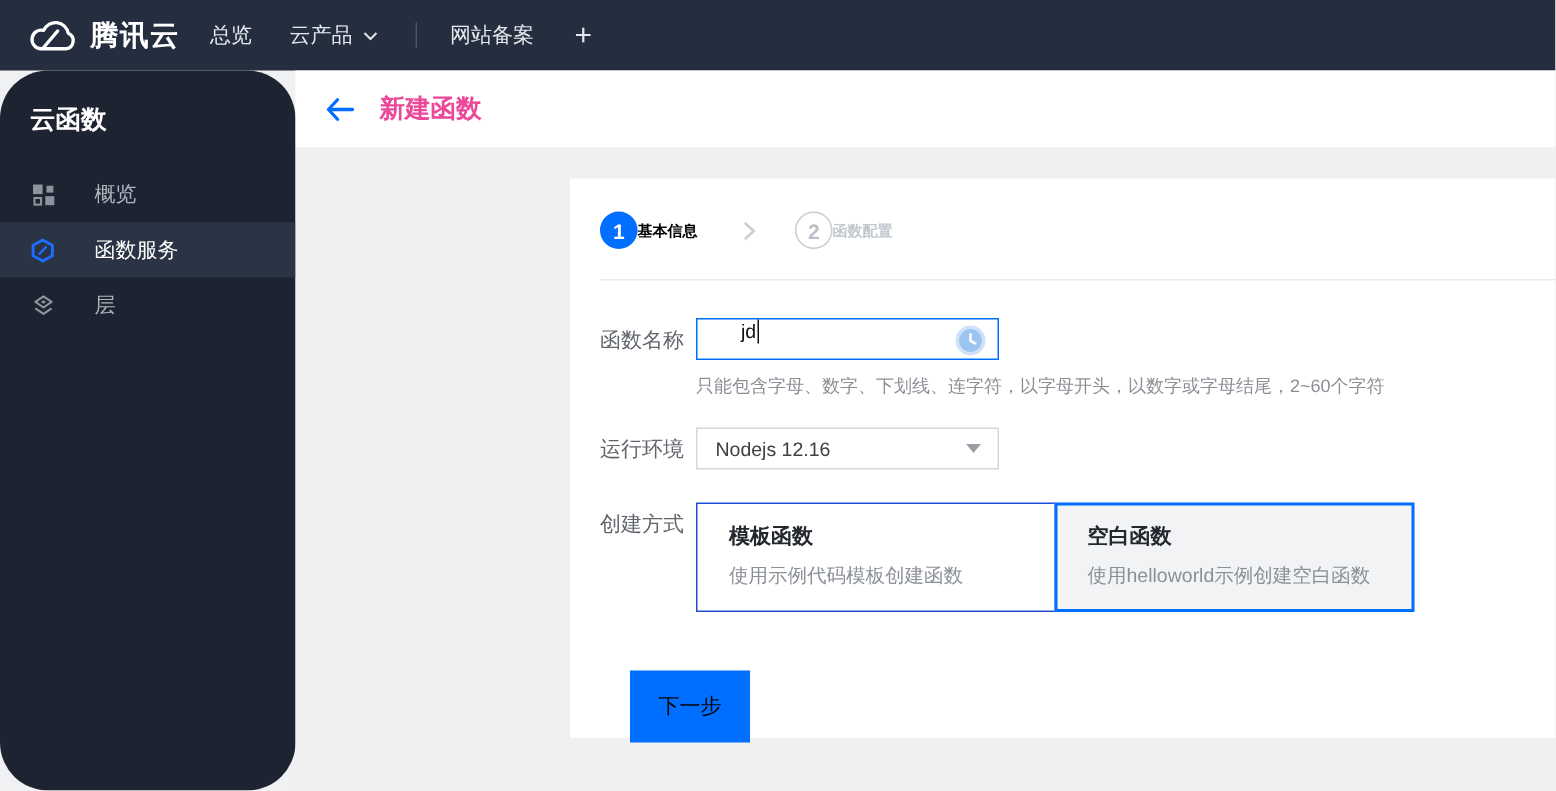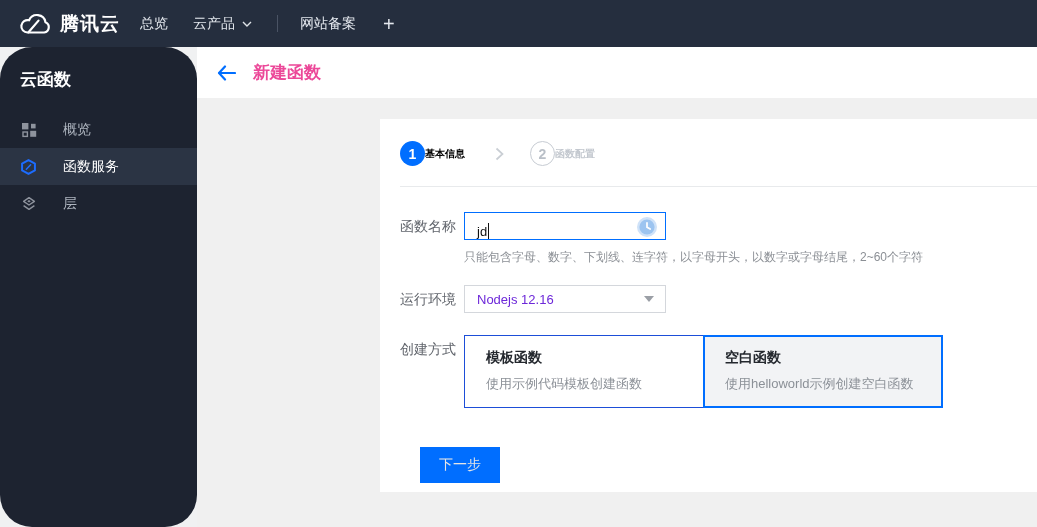--- a/index.html
+++ b/index.html
@@ -60,50 +60,50 @@
   
   .form { padding-left:20px; }
   .form-row { display:flex; align-items:flex-start; }
   .row-name    { margin-top:25px; }
   .row-runtime { margin-top:19px; }
   .row-method  { margin-top:22px; }
   .form-label { flex:0 0 64px; width:64px; font-size:14px; color:#61656c; padding-top:6px; }
 
   .name-input {
     position:relative; width:202px; height:28px; background:#ffffff;
-    border:1px solid #006eff; display:flex; align-items:flex-end; padding-left:12px; cursor:text;
+    border:1px solid #006eff; display:flex; align-items:flex-start; padding-left:29px; cursor:text;
   }
   .name-input-value { font-size:13px; color:#111; }
   .text-caret { width:1px; height:16px; background:#111; margin-left:1px; }
   .clock-icon { position:absolute; right:7px; top:3px; }
 
   .field-help { font-size:12px; color:#8b8f95; margin-top:9px; white-space:nowrap; }
 
   .select-box {
     width:202px; height:28px; background:#ffffff; border:1px solid #d4d7dc;
     display:flex; align-items:center; justify-content:space-between;
-    padding:0 11px 0 12px; font-size:13px; color:#6d28d9; cursor:pointer;
+    padding:0 11px 0 12px; font-size:13px; color:#404040; cursor:pointer;
   }
   .select-caret {
     width:0; height:0; border-left:5px solid transparent; border-right:5px solid transparent;
     border-top:6px solid #9b9fa6;
   }
 
   .method-cards { display:flex; }
   .method-card {
     width:240px; height:73px; background:#ffffff; border:1px solid #1d4ed8;
     padding:13px 10px 0 21px; cursor:pointer;
   }
   .method-card + .method-card { margin-left:-1px; }
   .method-card.selected { border:2px solid #006eff; background:#f2f3f5; padding:12px 10px 0 20px; position:relative; z-index:1; }
   .method-title { font-size:14px; font-weight:700; color:#24282e; }
   .method-desc { font-size:13px; color:#8b9097; margin-top:8px; white-space:nowrap; }
 
   .next-btn {
-    margin:39px 0 0 20px; width:80px; height:36px; background:#006eff; color:#e5e5e5;
+    margin:39px 0 0 20px; width:80px; height:48px; background:#006eff; color:#000000;
     border:none; font-size:14px; cursor:pointer; font-family:inherit;
   }
 </style>
 </head>
 <body>
 
 <div class="app">
 
   <div class="topbar">
     <div class="brand">

